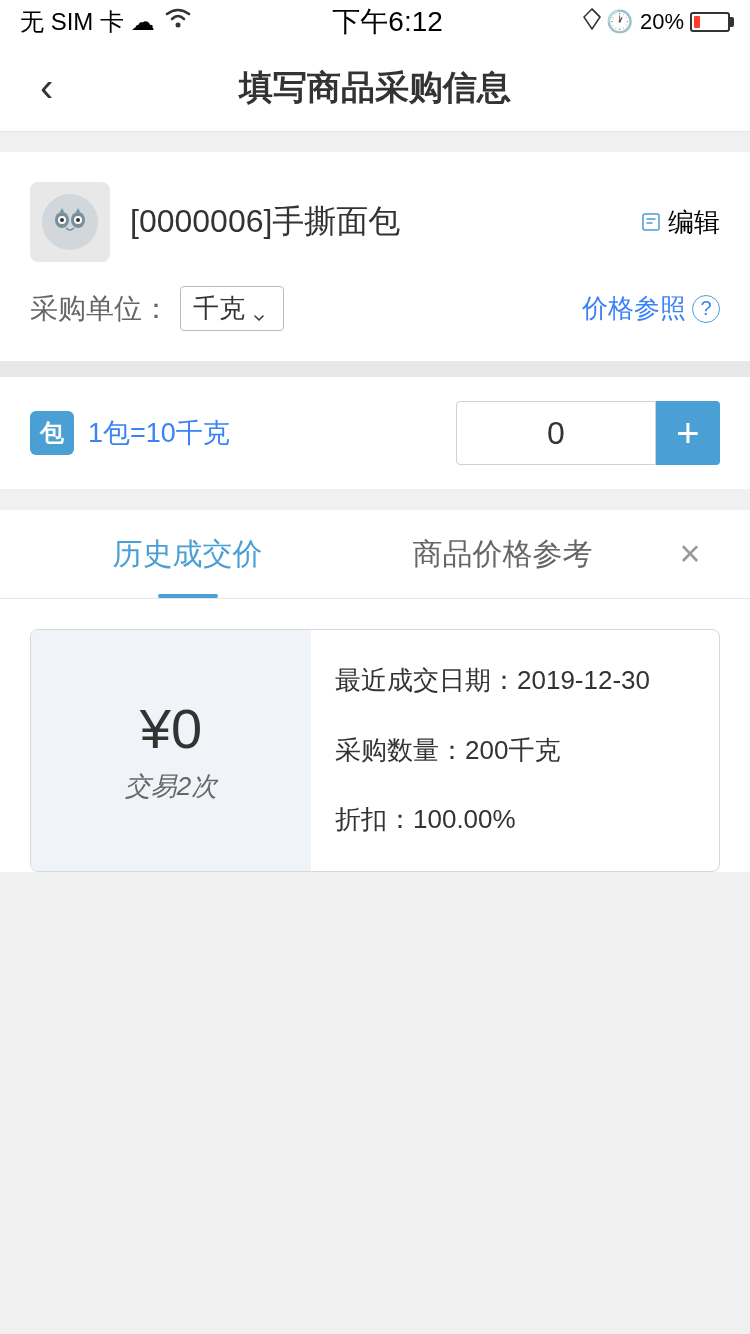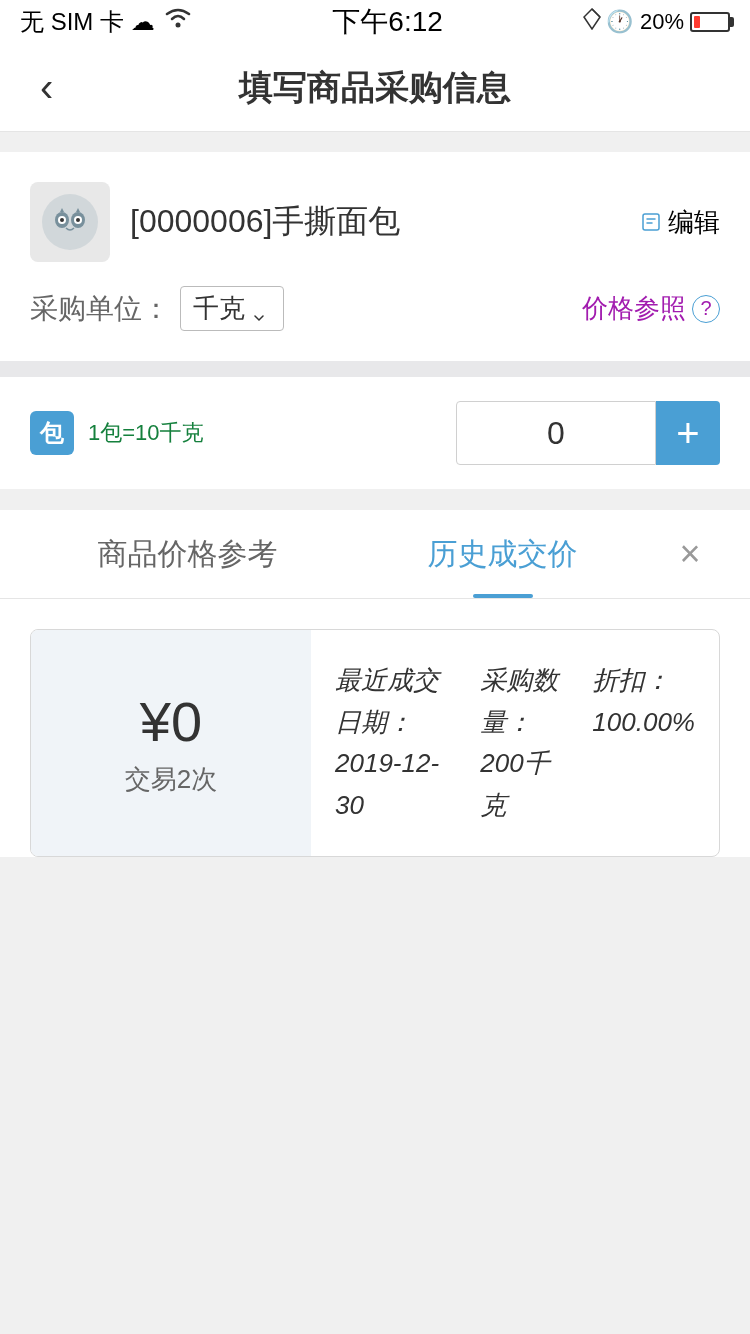--- a/index.html
+++ b/index.html
@@ -139,21 +139,21 @@
       padding: 4px 16px 4px 12px;
       font-size: 26px;
       color: #333;
       background: #fff;
       display: inline-flex;
       align-items: flex-end;
       gap: 6px;
       cursor: pointer;
     }
     .price-ref {
-      color: #a21caf;
+      color: #3b82f6;
       font-size: 26px;
       display: flex;
       align-items: center;
       gap: 6px;
       cursor: pointer;
     }
 
     
     .divider-bar {
       height: 16px;
@@ -180,22 +180,22 @@
       background: #4a9fd4;
       color: #fff;
       border-radius: 6px;
       display: flex;
       align-items: center;
       justify-content: center;
       font-size: 24px;
       font-weight: 600;
     }
     .qty-sub {
-      font-size: 22px;
-      color: #15803d;
+      font-size: 27px;
+      color: #3b82f6;
     }
     .qty-input-group {
       display: flex;
       align-items: center;
       gap: 0;
     }
     .qty-input {
       width: 200px;
       height: 64px;
       border: 1px solid #d0d0d0;
@@ -290,28 +290,28 @@
     }
     .price-value {
       font-size: 56px;
       color: #333;
       font-weight: 300;
     }
     .price-times {
       font-size: 26px;
       color: #666;
       margin-top: 8px;
+      font-style: italic;
     }
     .price-right-panel {
       flex: 1.5;
       padding: 30px 24px;
       display: flex;
-      flex-direction: row;
+      flex-direction: column;
       gap: 28px;
-      font-style: italic;
     }
     .price-detail-row {
       font-size: 26px;
       color: #333;
       line-height: 1.6;
     }
 
     
     .main-content {
       background: #f0f0f0;
@@ -413,26 +413,26 @@
   </div>
   <div class="qty-input-group">
     <input class="qty-input" type="text" value="0" style="">
     <button class="qty-plus-btn">+</button>
   </div>
 </div>
 
 <div class="bottom-panel">
 
   <div class="tabs-row">
-    <div class="tab-item">
-      <span>商品价格参考</span>
-    </div>
     <div class="tab-item active">
       <span>历史成交价</span>
       <span class="tab-underline"></span>
+    </div>
+    <div class="tab-item">
+      <span>商品价格参考</span>
     </div>
     <div class="tab-close">×</div>
   </div>
 
   <div class="price-card">
     <div class="price-left-panel">
       <div class="price-value">
         <span>¥</span><span>0</span>
       </div>
       <div class="price-times">交易2次</div>

